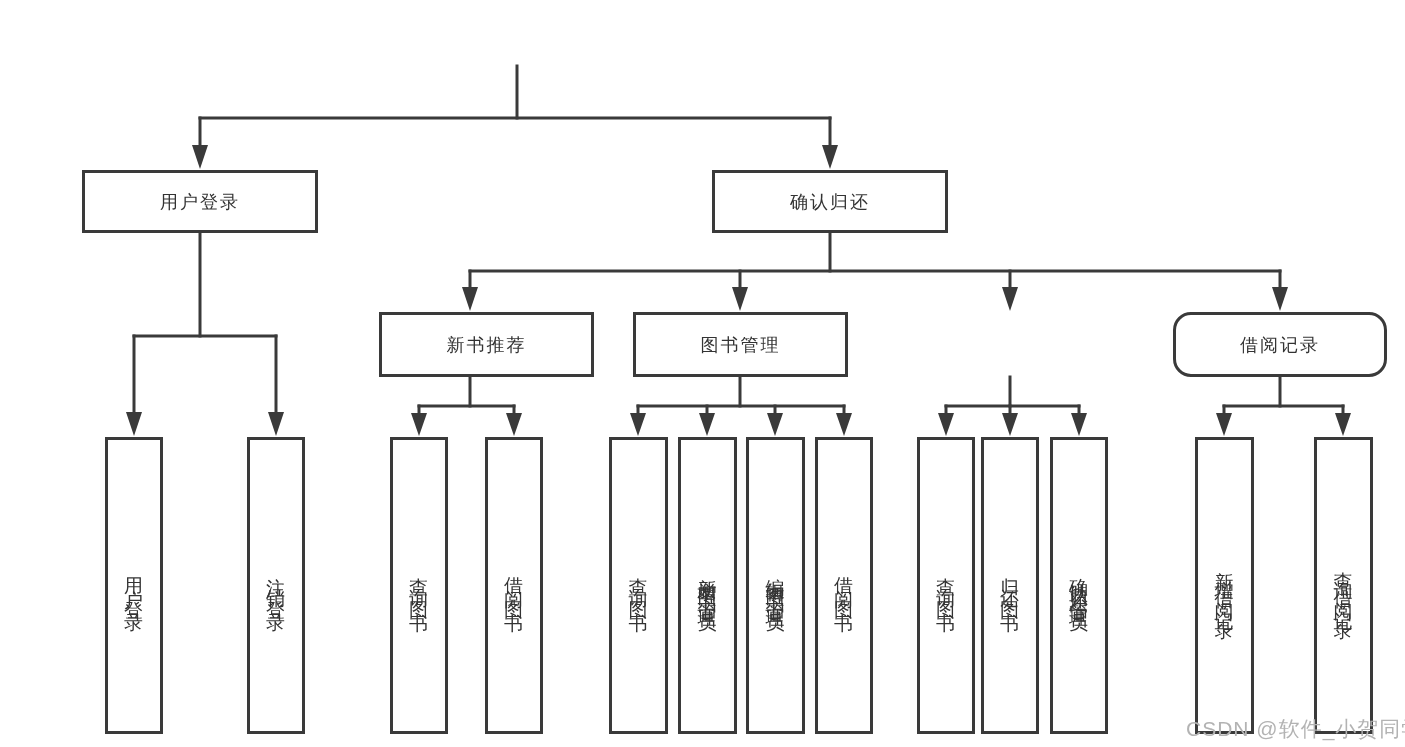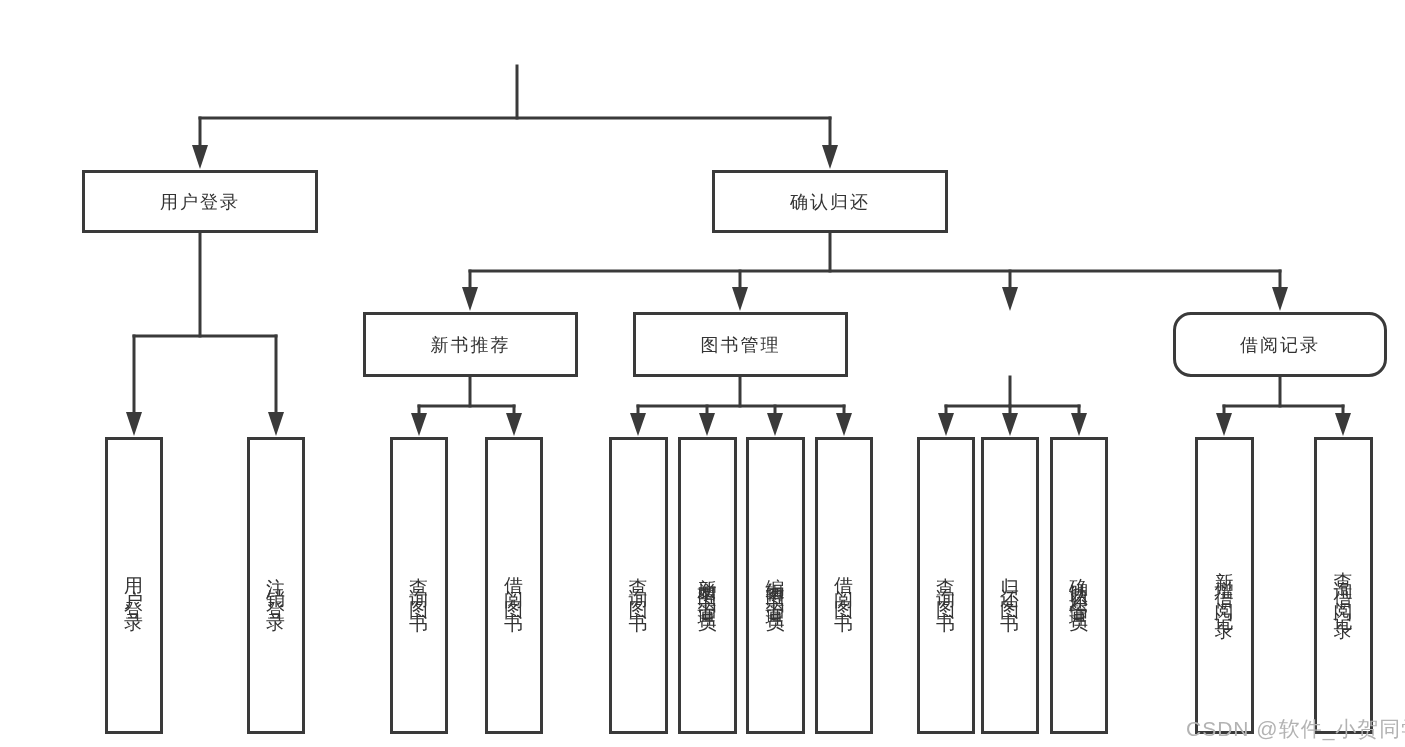--- a/index.html
+++ b/index.html
@@ -133,21 +133,21 @@
   </svg>
 
 
   <div class="node" style="left:82px;top:170px;width:236px;height:63px;">
     <span>用户登录</span>
   </div>
   <div class="node" style="left:712px;top:170px;width:236px;height:63px;">
     <span>确认归还</span>
   </div>
 
-  <div class="node" style="left:363px;top:312px;width:215px;height:65px;">
+  <div class="node" style="left:379px;top:312px;width:215px;height:65px;">
     <span>新书推荐</span>
   </div>
   <div class="node" style="left:633px;top:312px;width:215px;height:65px;">
     <span>图书管理</span>
   </div>
   <div class="node" style="left:1173px;top:312px;width:214px;height:65px;border-radius:18px;">
     <span>借阅记录</span>
   </div>
 
   <div class="node leaf" style="left:105px;top:437px;width:58px;height:297px;">

